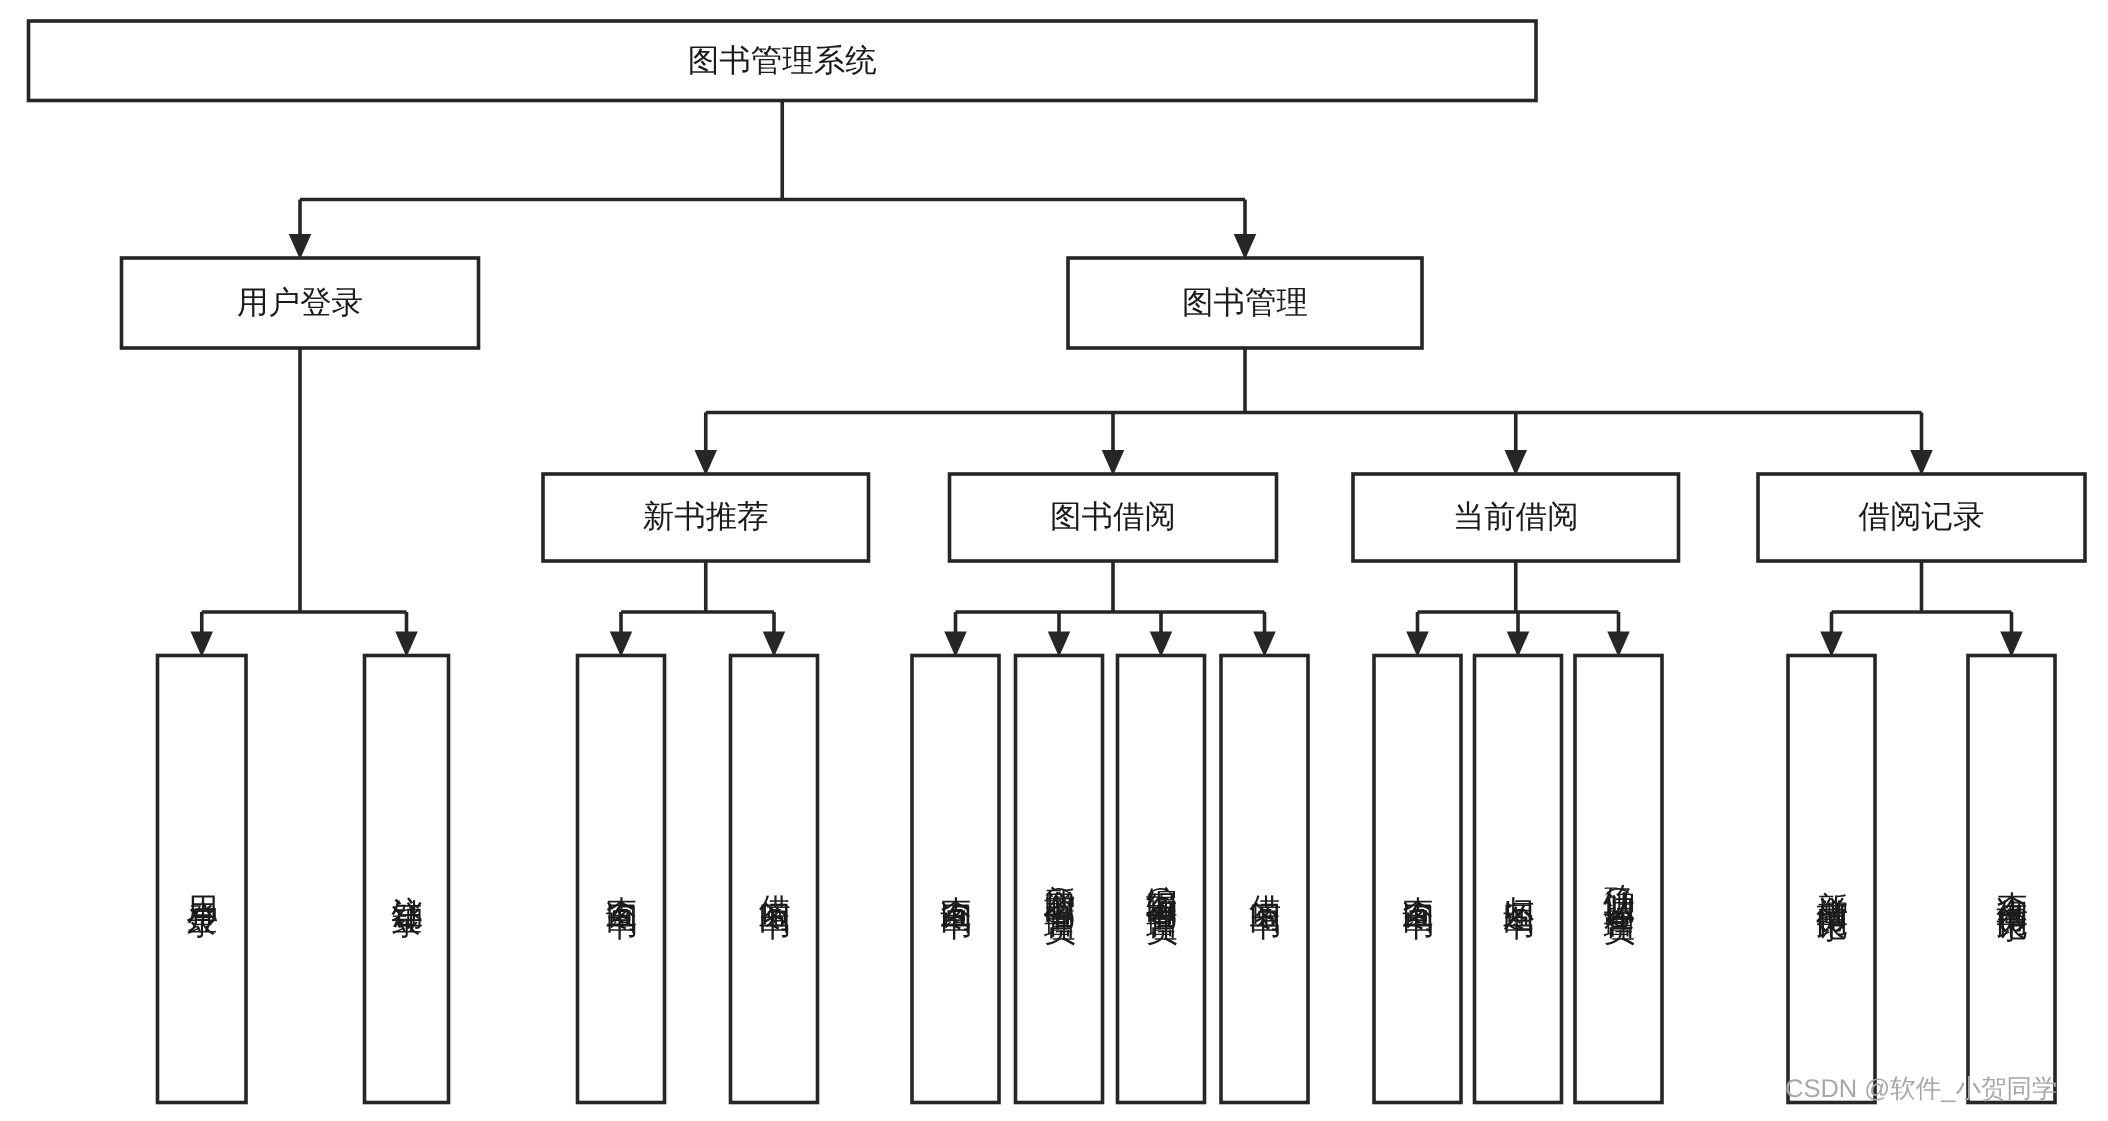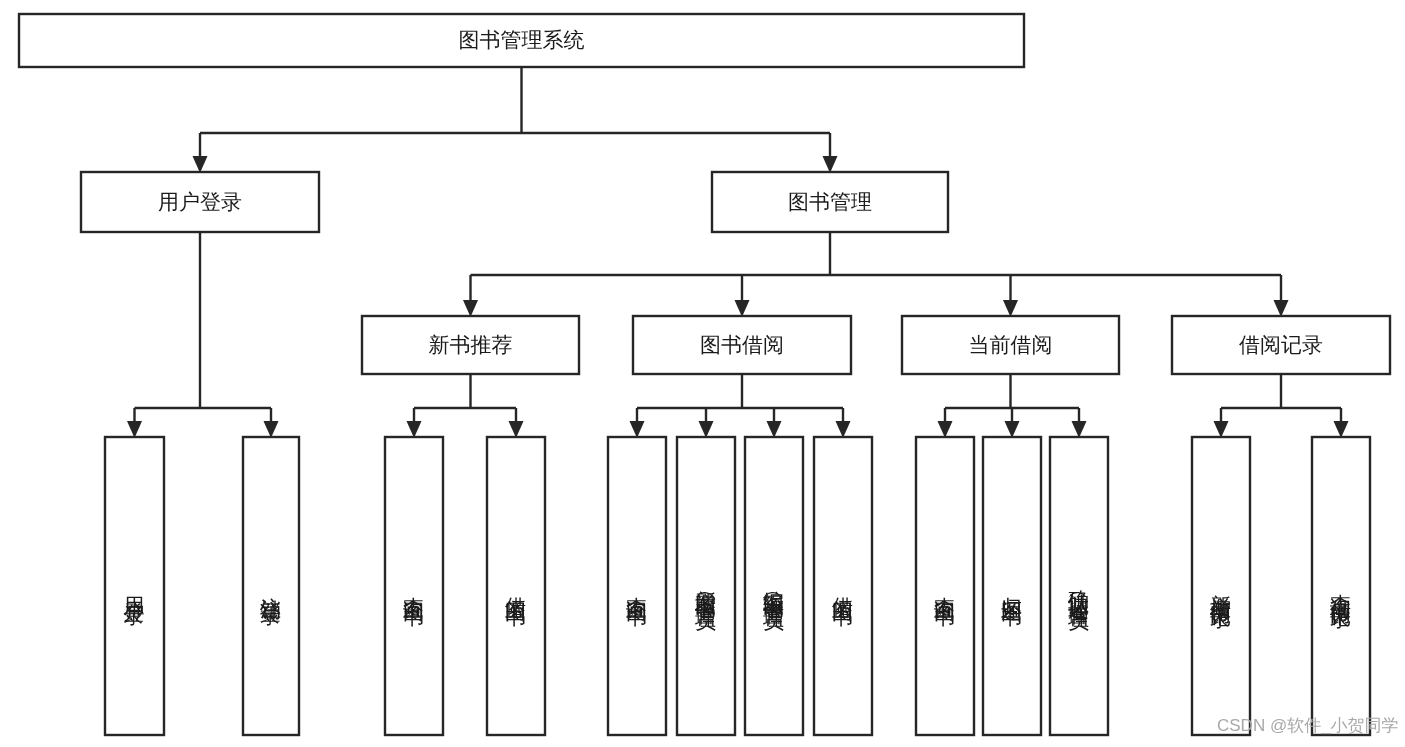--- a/index.html
+++ b/index.html
@@ -187,14 +187,14 @@
       <div class="vlabel" style="left: 608px; top: 437px; width: 58px; height: 298px;">查询图书</div>
       <div class="vlabel" style="left: 677px; top: 437px; width: 58px; height: 298px;">新增图书（管理员）</div>
       <div class="vlabel" style="left: 745px; top: 437px; width: 58px; height: 298px;">编辑图书（管理员）</div>
       <div class="vlabel" style="left: 814px; top: 437px; width: 58px; height: 298px;">借阅图书</div>
       <div class="vlabel" style="left: 916px; top: 437px; width: 58px; height: 298px;">查询图书</div>
       <div class="vlabel" style="left: 983px; top: 437px; width: 58px; height: 298px;">归还图书</div>
       <div class="vlabel" style="left: 1050px; top: 437px; width: 58px; height: 298px;">确认归还（管理员）</div>
       <div class="vlabel" style="left: 1192px; top: 437px; width: 58px; height: 298px;">新增借阅记录</div>
       <div class="vlabel" style="left: 1312px; top: 437px; width: 58px; height: 298px;">查询借阅记录</div>
     </div>
-  <div class="watermark" style="left: 1217px; top: 714px;">CSDN @软件_小贺同学</div>
+  <div class="watermark" style="left: 1190px; top: 714px;">CSDN @软件_小贺同学</div>
 </div>
 
 </body></html>

